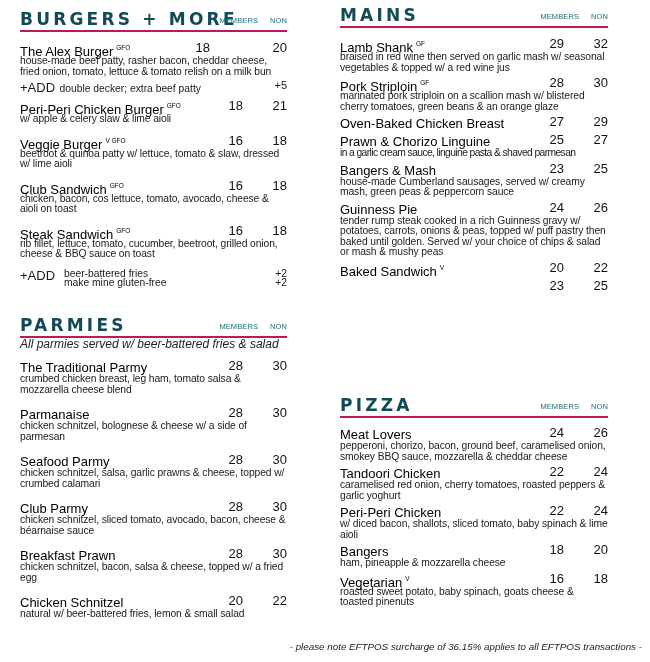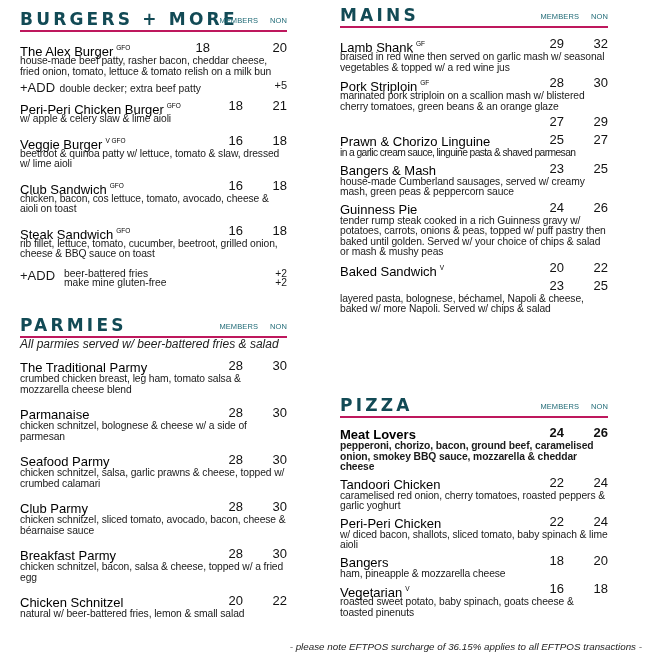--- a/index.html
+++ b/index.html
@@ -131,21 +131,21 @@
       <div class="item-desc">chicken schnitzel, salsa, garlic prawns &amp; cheese, topped w/ crumbed calamari</div>
     </div>
     <div class="item" style="margin-top:10px;">
       <div class="item-name-row"><span class="item-name">Club Parmy</span>
         <span class="p-mem">28</span>
         <span class="p-non">30</span>
       </div>
       <div class="item-desc">chicken schnitzel, sliced tomato, avocado, bacon, cheese &amp; béarnaise sauce</div>
     </div>
     <div class="item" style="margin-top:10px;">
-      <div class="item-name-row"><span class="item-name">Breakfast Parmy</span>
+      <div class="item-name-row"><span class="item-name">Breakfast Prawn</span>
         <span class="p-mem">28</span>
         <span class="p-non">30</span>
       </div>
       <div class="item-desc">chicken schnitzel, bacon, salsa &amp; cheese, topped w/ a fried egg</div>
     </div>
     <div class="item" style="margin-top:10px;">
       <div class="item-name-row"><span class="item-name">Chicken Schnitzel</span>
         <span class="p-mem">20</span>
         <span class="p-non">22</span>
       </div>
@@ -172,21 +172,21 @@
       <div class="item-desc">braised in red wine then served on garlic mash w/ seasonal vegetables &amp; topped w/ a red wine jus</div>
     </div>
     <div class="item" style="margin-top:2px;">
       <div class="item-name-row"><span class="item-name">Pork Striploin</span><sup class="item-name" style="font-size:6.5px;vertical-align:6px;margin-left:3px;">GF</sup>
         <span class="p-mem">28</span>
         <span class="p-non">30</span>
       </div>
       <div class="item-desc">marinated pork striploin on a scallion mash w/ blistered cherry tomatoes, green beans &amp; an orange glaze</div>
     </div>
     <div class="item" style="margin-top:2px;">
-      <div class="item-name-row">
+      <div class="item-name-row"><span class="item-name">Oven-Baked Chicken Breast</span>
         <span class="p-mem">27</span>
         <span class="p-non">29</span>
       </div>
     </div>
     <div class="item" style="margin-top:2px;">
       <div class="item-name-row"><span class="item-name">Prawn &amp; Chorizo Linguine</span>
         <span class="p-mem">25</span>
         <span class="p-non">27</span>
       </div>
       <div class="item-desc" style="letter-spacing:-0.6px;">in a garlic cream sauce, linguine pasta &amp; shaved parmesan</div>
@@ -209,32 +209,31 @@
       <div class="item-name-row"><span class="item-name">Baked Sandwich</span><sup class="item-name" style="font-size:6.5px;vertical-align:6px;margin-left:3px;">V</sup>
         <span class="p-mem">20</span>
         <span class="p-non">22</span>
       </div>
     </div>
     <div class="item" style="margin-top:2px;">
       <div class="item-name-row">
         <span class="p-mem">23</span>
         <span class="p-non">25</span>
       </div>
-      <div class="item-desc">layered pasta, bolognese, béchamel, Napoli &amp; cheese, baked w/ more Napoli. Served w/ chips &amp; salad</div>
     </div>
   </div>
 
   <div class="section" style="top:396px;">
     <div class="sec-head">
       <span class="sec-title">PIZZA</span>
       <span class="sec-cols">
         <span class="mem">MEMBERS</span><span>NON</span>
       </span>
     </div>
-    <div class="item" style="margin-top:7px;font-weight:bold;">
+    <div class="item" style="margin-top:7px;">
       <div class="item-name-row"><span class="item-name">Meat Lovers</span>
         <span class="p-mem">24</span>
         <span class="p-non">26</span>
       </div>
       <div class="item-desc">pepperoni, chorizo, bacon, ground beef, caramelised onion, smokey BBQ sauce, mozzarella &amp; cheddar cheese</div>
     </div>
     <div class="item" style="margin-top:2px;">
       <div class="item-name-row"><span class="item-name">Tandoori Chicken</span>
         <span class="p-mem">22</span>
         <span class="p-non">24</span>

